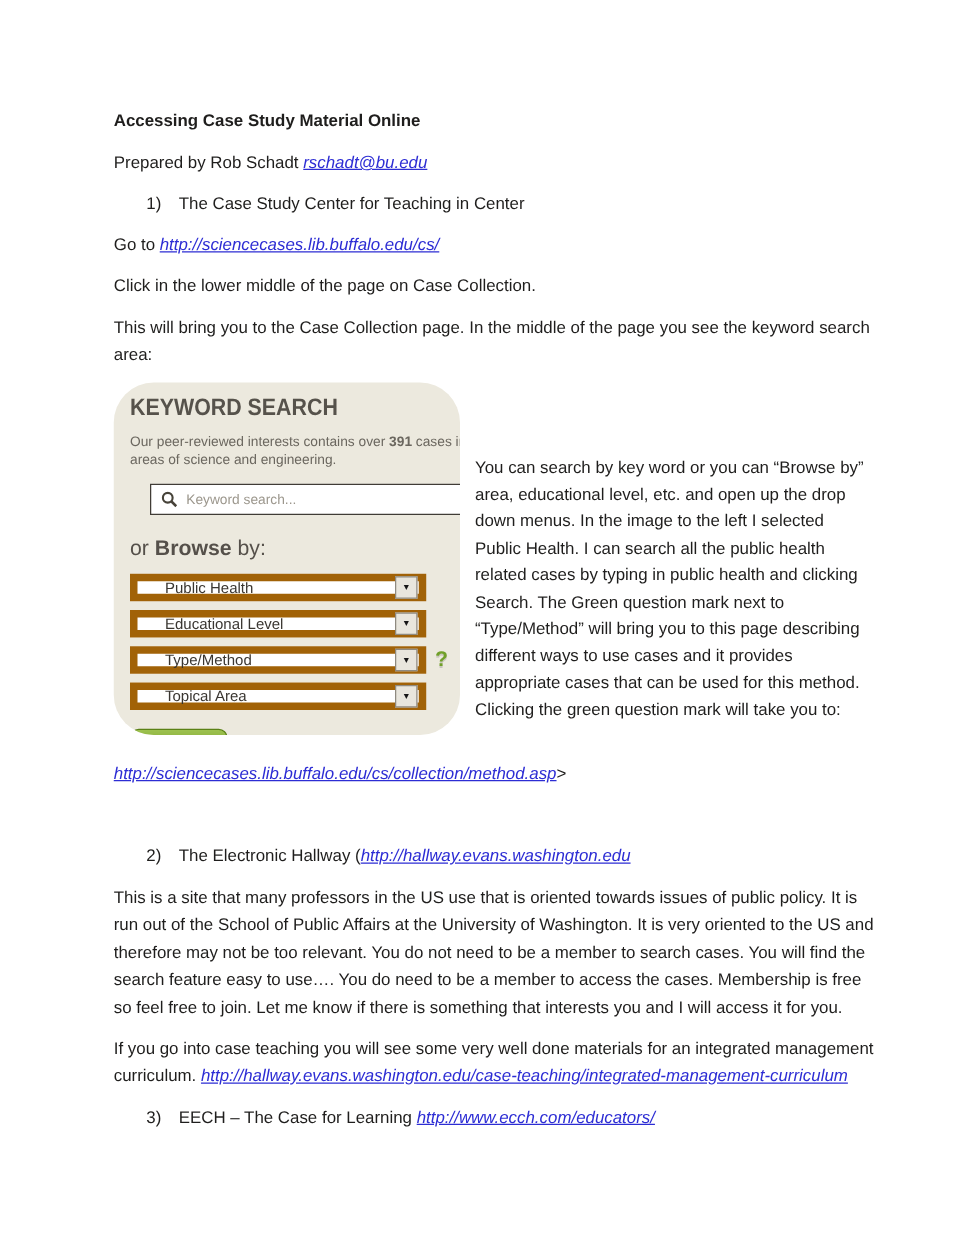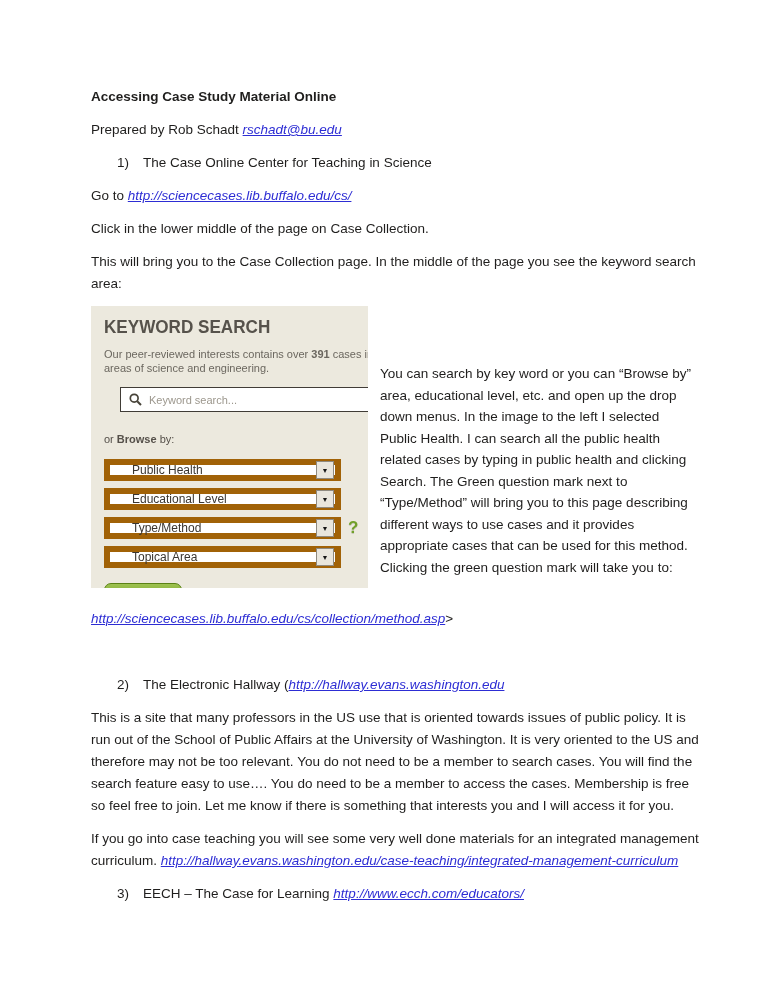--- a/index.html
+++ b/index.html
@@ -30,36 +30,37 @@
     padding: 57px 0 0 12px;
     line-height: 21.5px;
   }
 
   
   .shot {
     width: 277px; height: 282px; flex: none;
     background: #ece9de;
     overflow: hidden;
     padding: 8px 0 0 13px;
+    border-radius: 32px;
   }
   .shot-h1 {
     font-size: 19px; font-weight: bold; color: #56524b;
     transform: scaleX(0.9); transform-origin: left center;
     white-space: nowrap; margin: 2px 0 9px; line-height: 22px;
   }
   .shot-desc { font-size: 11px; line-height: 14px; color: #6b675f; margin: 0 0 12px; }
   .desc-l1 { display: block; white-space: nowrap; }
   .kw-input {
     width: 272px; height: 25px;
     background: #fff; border: 1px solid #403c36;
     display: flex; align-items: center; gap: 7px;
     padding: 0 8px; margin: 0 16px 16px;
   }
   .kw-ph { color: #9c978d; font-size: 11px; }
-  .browse { font-size: 11px; color: #55504a; margin: 0 0 9px; }
+  .browse { font-size: 17px; color: #55504a; margin: 0 0 9px; }
   .dd-row { display: flex; align-items: center; margin: 0 0 7px; }
   .dd {
     width: 237px; height: 22px;
     background: #fff; border: 6px solid #a16207;
     display: flex; align-items: center; justify-content: space-between;
     padding-left: 22px;
   }
   .dd-label { font-size: 12px; color: #3a3631; white-space: nowrap; }
   .dd-btn {
     width: 18px; height: 18px; margin: 1px; flex: none;
@@ -86,21 +87,21 @@
 <body>
 
 <div class="doc">
 
   <p class="title">Accessing Case Study Material Online</p>
 
   <p><span>Prepared by Rob Schadt </span><a>rschadt@bu.edu</a></p>
 
   <div class="li">
     <span class="num">1)</span>
-    <span>The Case Online Center for Teaching in Science</span>
+    <span>The Case Study Center for Teaching in Center</span>
   </div>
 
   <p><span>Go to </span><a>http://sciencecases.lib.buffalo.edu/cs/</a></p>
 
   <p>Click in the lower middle of the page on Case Collection.</p>
 
   <p>This will bring you to the Case Collection page. In the middle of the page you see the keyword search area:</p>
 
   <div class="figrow">
 

